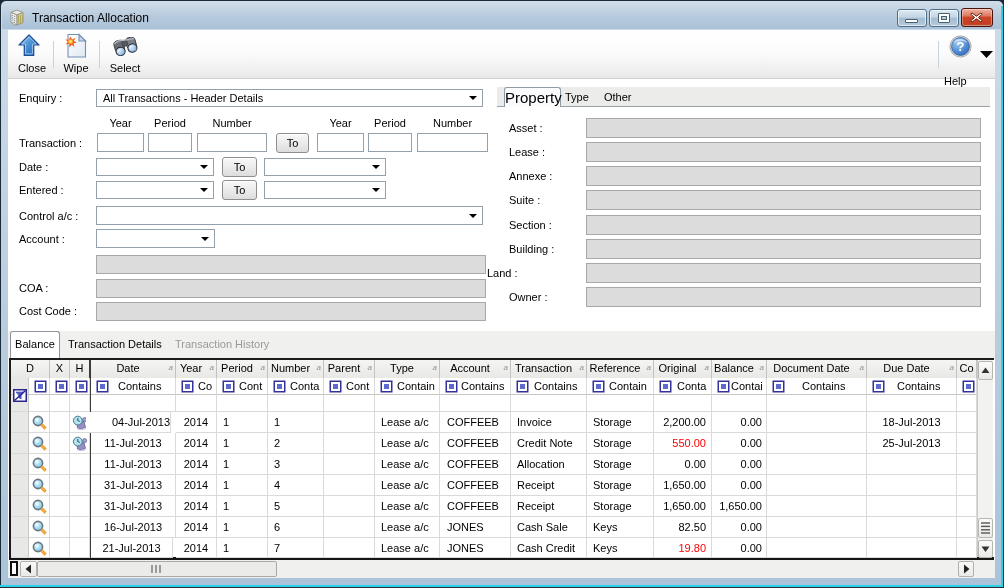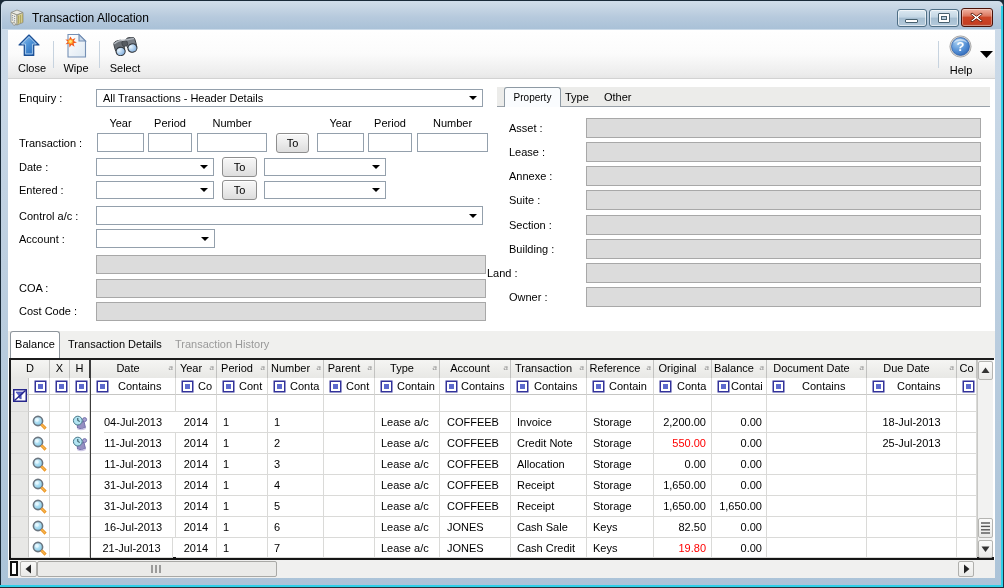--- a/index.html
+++ b/index.html
@@ -119,21 +119,21 @@
       </radialGradient>
     </defs>
 <circle cx="11.5" cy="11.5" r="10.6" fill="#d8d8d8" stroke="#9a9a9a" stroke-width="0.8"></circle>
 <circle cx="11.5" cy="11.5" r="9" fill="url(#gh)" stroke="#1d4f9c" stroke-width="0.6"></circle>
 <path d="M4.5 8 Q11.5 3.5 18.5 8 Q16.5 4 11.5 4 Q6.5 4 4.5 8Z" fill="#fff" opacity="0.55"></path>
 <text x="11.5" y="16" font-family="Liberation Sans" font-size="13" font-weight="bold" fill="#fff" text-anchor="middle">?</text>
 </svg>
 <svg class="a" style="left:979px;top:50px" width="15" height="9" viewBox="0 0 15 9">
     <path d="M1 1 L14 1 L7.5 8 Z" fill="#000"></path>
   </svg>
-<div class="lab" style="left:944px;top:64px;width:34px;text-align:center">Help</div>
+<div class="lab" style="left:944px;top:75px;width:34px;text-align:left">Help</div>
 <div class="lab" style="left:19px;top:92px">Enquiry :</div>
 <div class="cbo" style="left:96px;top:89px;width:387px;height:18px">
     <span style="position:absolute;left:6px;top:2px;font-size:11px">All Transactions - Header Details</span>
   </div>
 <div class="arr" style="left:469px;top:96px"></div>
 <div class="lab" style="left:97px;top:117px;width:47px;text-align:center">Year</div>
 <div class="lab" style="left:148px;top:117px;width:44px;text-align:center">Period</div>
 <div class="lab" style="left:197px;top:117px;width:70px;text-align:center">Number</div>
 <div class="lab" style="left:317px;top:117px;width:47px;text-align:center">Year</div>
 <div class="lab" style="left:368px;top:117px;width:44px;text-align:center">Period</div>
@@ -163,21 +163,21 @@
 <div class="arr" style="left:469px;top:214px"></div>
 <div class="lab" style="left:19px;top:233px">Account :</div>
 <div class="cbo" style="left:96px;top:229px;width:119px;height:19px"></div>
 <div class="arr" style="left:201px;top:237px"></div>
 <div class="dis" style="left:96px;top:255px;width:390px;height:19px"></div>
 <div class="lab" style="left:19px;top:282px">COA :</div>
 <div class="dis" style="left:96px;top:279px;width:390px;height:19px"></div>
 <div class="lab" style="left:19px;top:305px">Cost Code :</div>
 <div class="dis" style="left:96px;top:302px;width:390px;height:19px"></div>
 <div class="a" style="left:497px;top:87px;width:493px;height:20px;background:#ececea;border-bottom:1px solid #98a0a8"></div>
-<div class="a" style="left:504px;top:87px;width:57px;height:20px;background:#fafcfe;border:1px solid #8e9aa4;border-bottom:none;border-radius:3px 3px 0 0;font-size:10px;text-align:center;line-height:19px;color:#000">Property</div>
+<div class="a" style="left:504px;top:87px;width:57px;height:20px;background:#fafcfe;border:1px solid #8e9aa4;border-bottom:none;border-radius:3px 3px 0 0;font-size:15px;text-align:center;line-height:19px;color:#000">Property</div>
 <div class="lab" style="left:565px;top:91px">Type</div>
 <div class="lab" style="left:604px;top:91px">Other</div>
 <div class="lab" style="left:509px;top:122px">Asset :</div>
 <div class="dis" style="left:586px;top:118px;width:395px;height:20px"></div>
 <div class="lab" style="left:509px;top:146px">Lease :</div>
 <div class="dis" style="left:586px;top:142px;width:395px;height:20px"></div>
 <div class="lab" style="left:509px;top:170px">Annexe :</div>
 <div class="dis" style="left:586px;top:166px;width:395px;height:20px"></div>
 <div class="lab" style="left:509px;top:194px">Suite :</div>
 <div class="dis" style="left:586px;top:190px;width:395px;height:20px"></div>
@@ -307,21 +307,21 @@
 <div class="cell" style="left:70px;top:412px;width:20px;height:21px">
     <svg style="position:absolute;left:2px;top:3px" width="16" height="16" viewBox="0 0 16 16">
 <path d="M5 7.5 L12 6.5 L13.5 12.5 Q9 15 5.5 13 Z" fill="#968fc2" stroke="#655fa0" stroke-width="0.8"></path>
 <circle cx="12.6" cy="4.6" r="2" fill="#a8a2d0" stroke="#655fa0" stroke-width="0.8"></circle>
 <circle cx="5.8" cy="5.6" r="4.4" fill="#b2e4f2" stroke="#47788a" stroke-width="1"></circle>
 <line x1="5.8" y1="5.6" x2="5.8" y2="3" stroke="#1d3d46" stroke-width="0.9"></line>
 <line x1="5.8" y1="5.6" x2="7.8" y2="6.4" stroke="#1d3d46" stroke-width="0.9"></line>
 <path d="M5.5 13 Q9 15 13.5 12.5 L13.8 14 Q9 16.3 5.2 14.3Z" fill="#cdc8e6"></path>
 </svg>
   </div>
-<div class="cell" style="left:104px;top:412px;width:85px;height:21px;text-align:left">04-Jul-2013</div>
+<div class="cell" style="left:86px;top:412px;width:85px;height:21px;text-align:right">04-Jul-2013</div>
 <div class="cell" style="left:176px;top:412px;width:41px;height:21px;text-align:center">2014</div>
 <div class="cell" style="left:217px;top:412px;width:51px;height:21px;padding-left:6px">1</div>
 <div class="cell" style="left:268px;top:412px;width:56px;height:21px;padding-left:6px">1</div>
 <div class="cell" style="left:324px;top:412px;width:51px;height:21px"></div>
 <div class="cell" style="left:375px;top:412px;width:65px;height:21px;padding-left:6px">Lease a/c</div>
 <div class="cell" style="left:440px;top:412px;width:71px;height:21px;padding-left:7px">COFFEEB</div>
 <div class="cell" style="left:511px;top:412px;width:76px;height:21px;padding-left:6px">Invoice</div>
 <div class="cell" style="left:587px;top:412px;width:67px;height:21px;padding-left:6px">Storage</div>
 <div class="cell" style="left:654px;top:412px;width:58px;height:21px;text-align:right;padding-right:5px;">2,200.00</div>
 <div class="cell" style="left:712px;top:412px;width:55px;height:21px;text-align:right;padding-right:4px">0.00</div>

